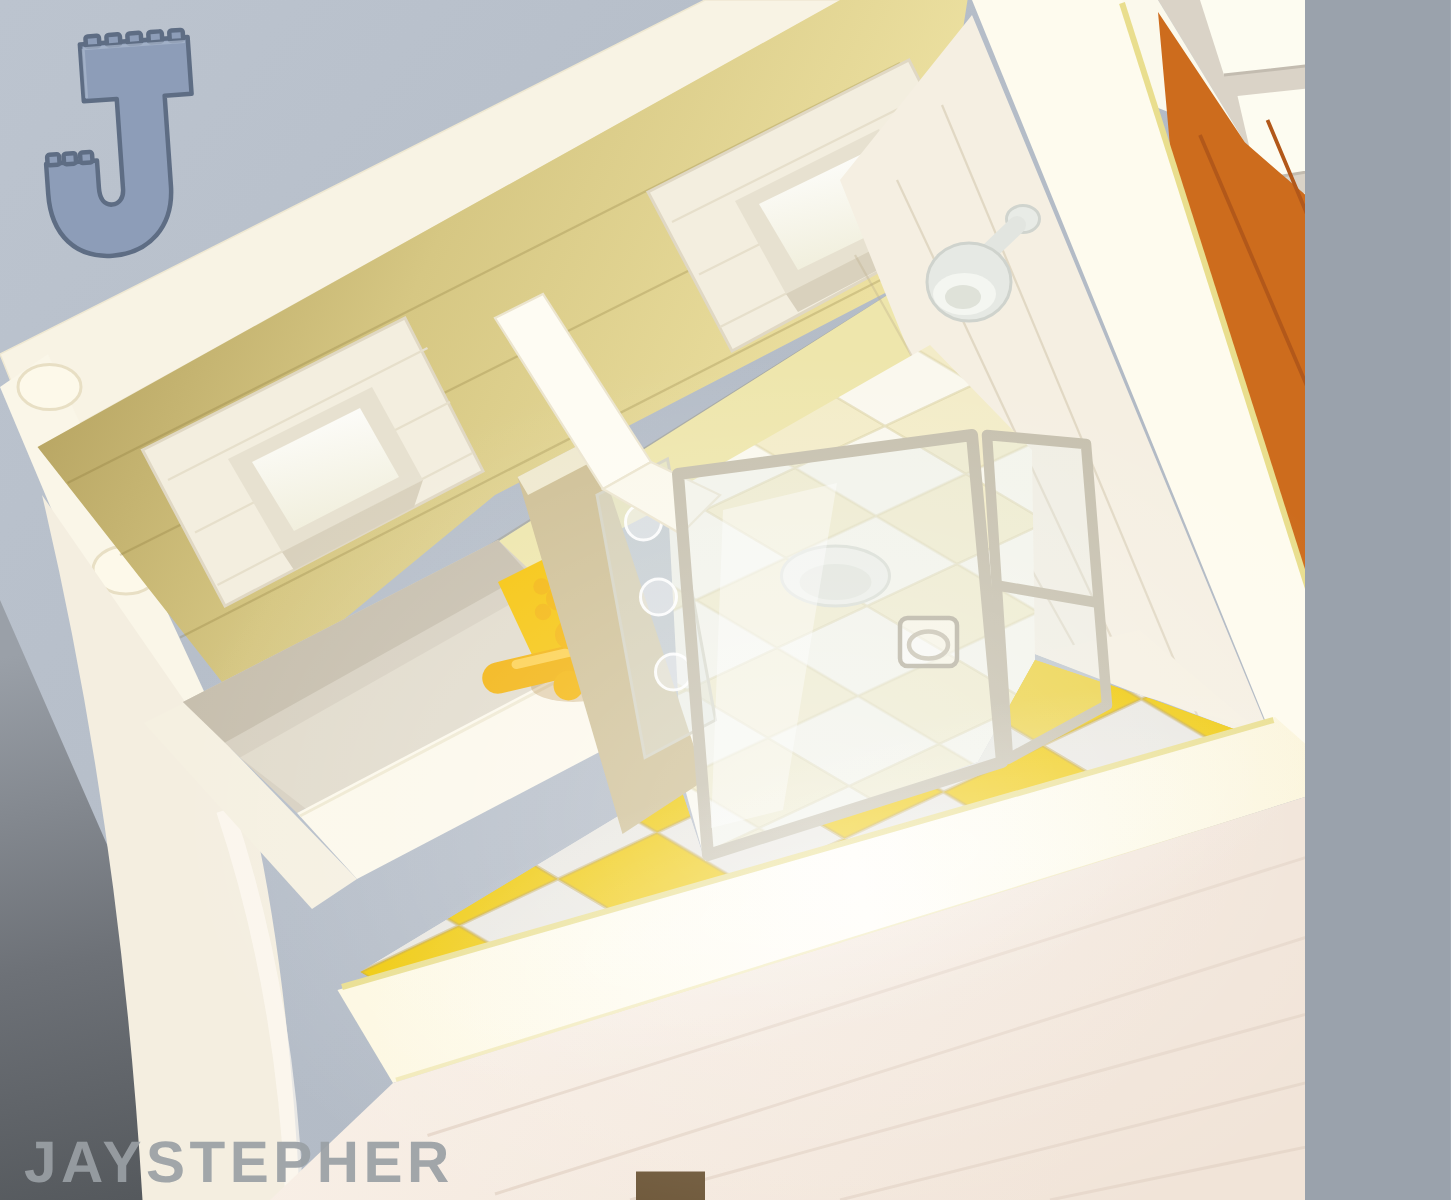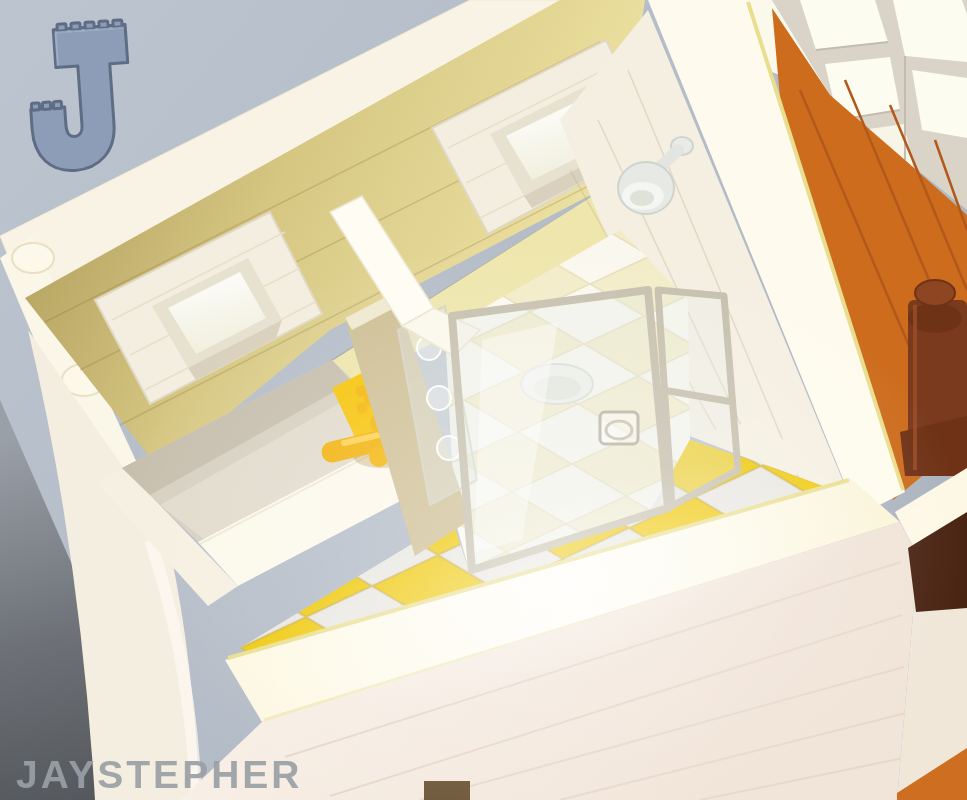--- a/index.html
+++ b/index.html
@@ -1,16 +1,16 @@
 <!DOCTYPE html>
 <html><head>
 <meta charset="utf-8">
 <style>
   html,body{margin:0;padding:0;background:#9aa2ac;font-family:"Liberation Sans",sans-serif;}
-  .stage{position:relative;width:967px;height:800px;overflow:hidden;background:#b6bec9;}
+  .stage{position:relative;width:870px;height:800px;overflow:hidden;background:#b6bec9;}
   .stage svg{position:absolute;left:0;top:0;display:block;}
   text.wm{font-family:"Liberation Sans",sans-serif;font-weight:bold;font-size:39px;letter-spacing:3px;opacity:.92;}
 </style>
 </head>
 <body>
 
 <div class="stage">
 <svg width="967" height="800" viewBox="0 0 967 800">
   <defs>
     <linearGradient id="bgGrad" x1="0" y1="0" x2="967" y2="800" gradientUnits="userSpaceOnUse">

